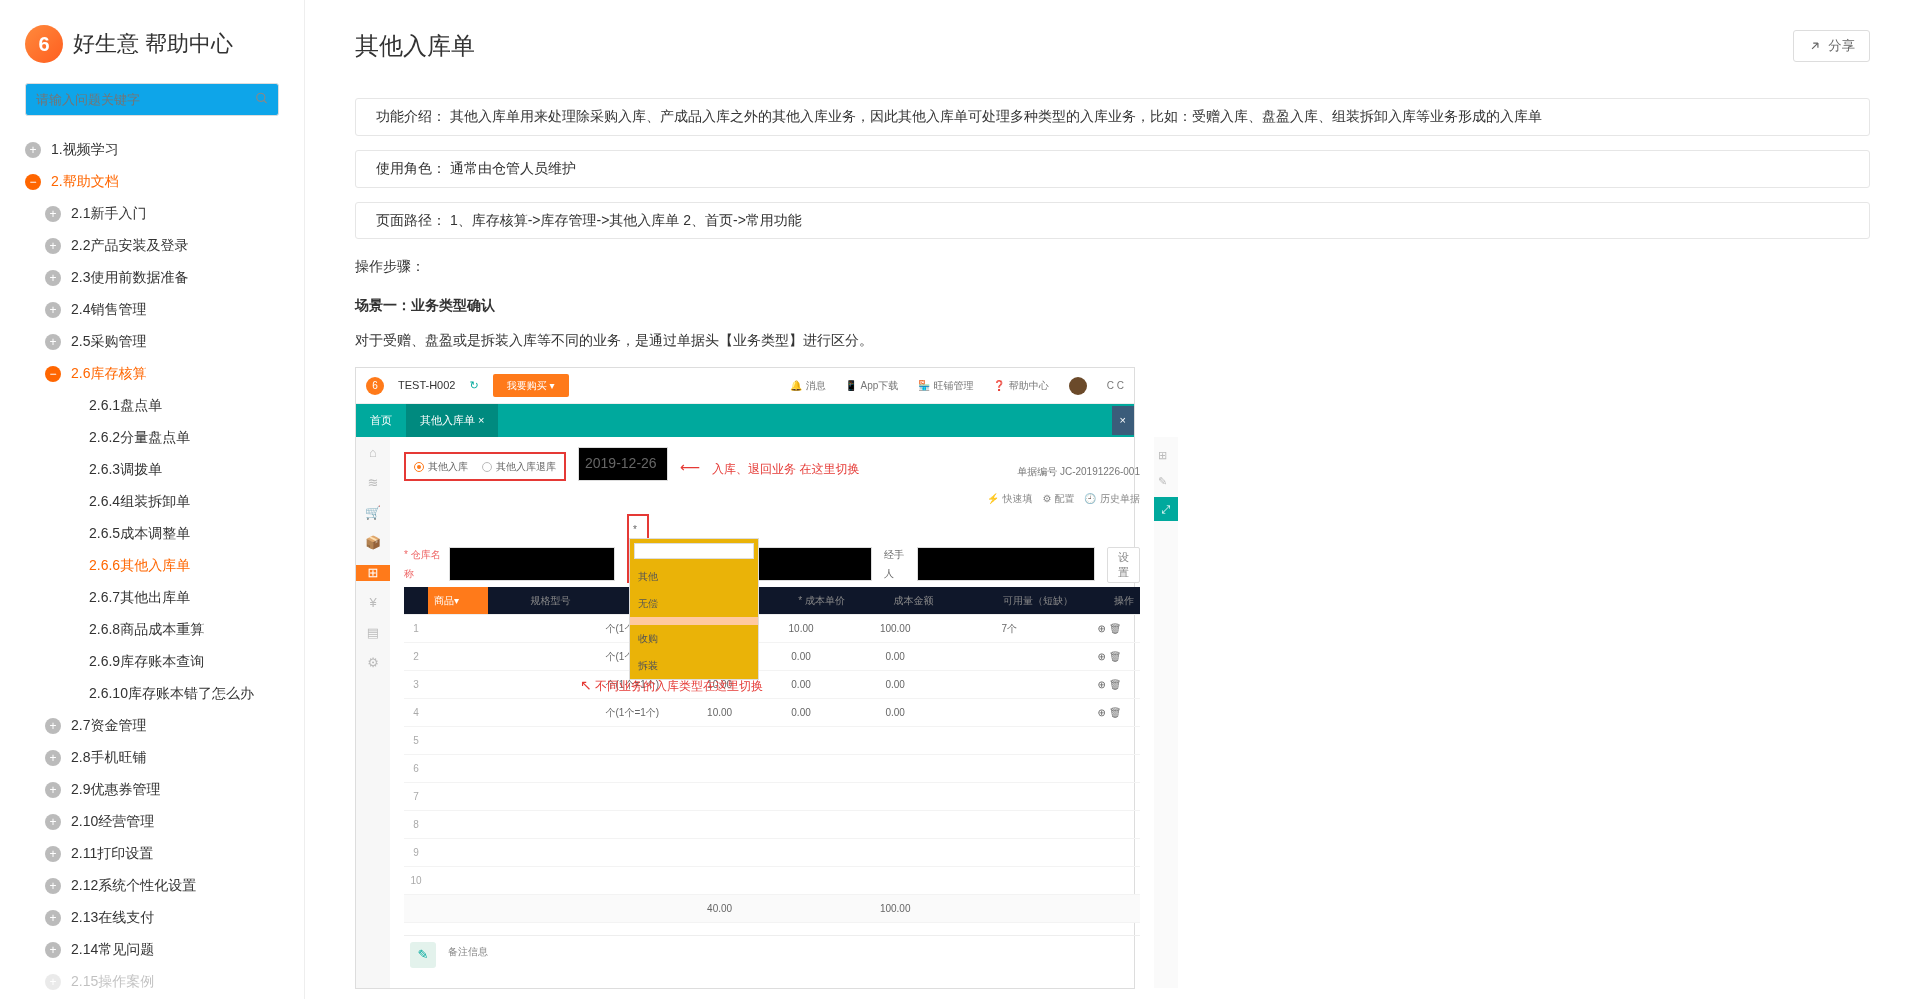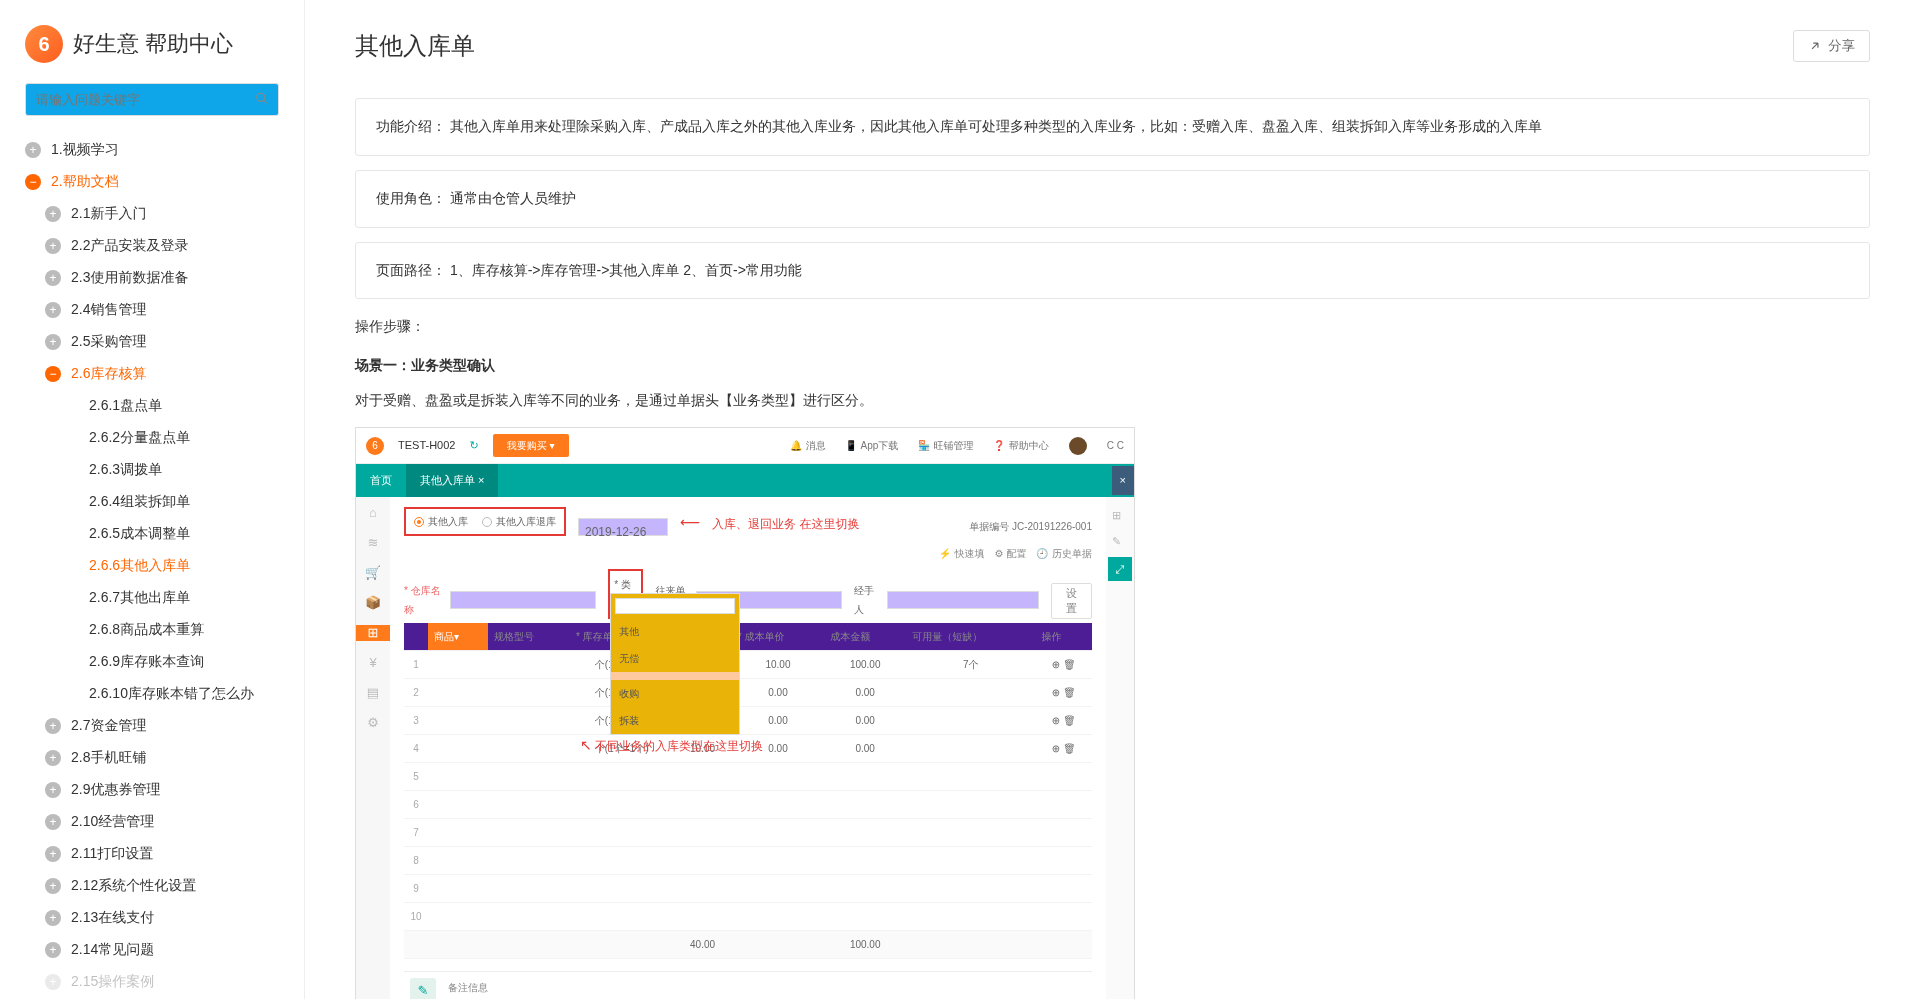--- a/index.html
+++ b/index.html
@@ -17,21 +17,21 @@
 .nav-item .ico{width:16px;height:16px;border-radius:50%;background:#bbb;color:#fff;display:inline-flex;align-items:center;justify-content:center;font-size:12px;margin-right:10px;line-height:1}
 .nav-item.active{color:#ff6600}
 .nav-item.active .ico{background:#ff6600}
 .nav-sub{padding-left:20px}
 .nav-leaf{padding:7px 0 7px 40px;cursor:pointer;color:#333;font-size:14px}
 .nav-leaf.active{color:#ff6600}
 .main{flex:1;padding:30px 50px;background:#fff;min-width:0}
 .page-head{display:flex;justify-content:space-between;align-items:center;margin-bottom:36px}
 .page-title{font-size:24px;font-weight:500;color:#333}
 .share-btn{border:1px solid #ddd;background:#fff;padding:6px 14px;border-radius:3px;color:#666;cursor:pointer;display:flex;align-items:center;gap:6px}
-.info-box{border:1px solid #e6e6e6;border-radius:3px;padding:16px 20px;margin-bottom:14px;background:#fff;font-size:14px;color:#333;line-height:1.7}
+.info-box{border:1px solid #e6e6e6;border-radius:3px;padding:6px 20px;margin-bottom:14px;background:#fff;font-size:14px;color:#333;line-height:1.7}
 .content-body{font-size:14px;line-height:1.9;color:#333}
 .content-body p{margin-bottom:10px}
 .content-body .scene-title{font-weight:bold;margin-top:12px;margin-bottom:8px}
 .screenshot{border:1px solid #ddd;margin:14px 0;background:#fff;width:780px;font-size:10px;color:#666}
 .ss-top{background:#fff;padding:6px 10px;display:flex;align-items:center;border-bottom:1px solid #eee;gap:14px}
 .ss-logo{width:18px;height:18px;border-radius:50%;background:#ff7a1a;color:#fff;display:flex;align-items:center;justify-content:center;font-size:10px}
 .ss-label{font-size:11px;color:#333}
 .ss-refresh{color:#00a99d;font-size:11px}
 .ss-btn{background:#ff7a1a;color:#fff;padding:2px 14px;border-radius:2px;font-size:10px}
 .ss-top-right{margin-left:auto;display:flex;gap:20px;align-items:center;font-size:10px;color:#777}
@@ -48,28 +48,28 @@
 .ss-row{display:flex;align-items:flex-end;margin-bottom:8px;gap:12px}
 .redbox{border:2px solid #e53935;padding:3px 8px;display:inline-flex;gap:14px;align-items:center}
 .radio{display:inline-flex;align-items:center;gap:4px;font-size:10px}
 .radio .dot{width:10px;height:10px;border-radius:50%;border:1px solid #bbb}
 .radio.on .dot{border-color:#ff7a1a;position:relative}
 .radio.on .dot::after{content:"";position:absolute;inset:2px;border-radius:50%;background:#ff7a1a}
 .red-arrow{color:#e53935;font-size:14px}
 .red-text{color:#e53935;font-size:12px}
 .ss-doc{margin-left:auto;font-size:10px;color:#777}
 .ss-field{display:inline-flex;align-items:center;gap:6px;font-size:10px}
-.ss-input{border:1px solid #ddd;padding:2px 6px;font-size:12px;background:#c4b5fd;min-width:80px;height:18px}
+.ss-input{border:1px solid #ddd;padding:2px 6px;font-size:14px;background:#000000;min-width:80px;height:34px}
 .red-outline{border:2px solid #e53935;padding:4px;display:inline-block}
 .dropdown{background:#eab308;border:1px solid #ddd;width:130px}
 .dropdown .dd-input{border:1px solid #ddd;margin:4px;width:calc(100% - 8px);height:16px}
 .dropdown .dd-item{padding:4px 8px;font-size:10px;color:#555;cursor:pointer}
 .dropdown .dd-item.sel{background:#ffc9a0;color:#333}
 .ss-table{width:100%;border-collapse:collapse;margin-top:-4px}
-.ss-table th{background:#4c1d95;font-weight:normal;color:#888;font-size:10px;padding:4px 6px;text-align:left;border-bottom:1px solid #eee}
+.ss-table th{background:#0f172a;font-weight:normal;color:#888;font-size:10px;padding:4px 6px;text-align:right;border-bottom:1px solid #eee}
 .ss-table td{font-size:10px;color:#666;padding:4px 6px;text-align:center;border-bottom:1px solid #f3f3f3;height:22px}
 .ss-table .idx{color:#aaa;width:24px}
 .ss-action{color:#bbb}
 .ss-rightbar{width:28px;background:#fafafa;display:flex;flex-direction:column;align-items:center;padding-top:8px;gap:10px}
 .ss-righticon{width:16px;height:16px;color:#bbb;font-size:11px}
 .ss-righticon.active{background:#00a99d;color:#fff;width:24px;height:24px;display:flex;align-items:center;justify-content:center}
 .ss-note{display:flex;align-items:flex-start;gap:12px;margin-top:12px;padding:6px;border-top:1px solid #eee}
 .ss-note-ico{width:26px;height:26px;background:#e3f2ec;border-radius:3px;color:#00a99d;display:flex;align-items:center;justify-content:center;font-size:13px}
 .ss-fbtn{padding:4px 18px;font-size:11px;border:1px solid #ddd;background:#fff;color:#888;border-radius:2px}
 .ss-toolbar{display:flex;justify-content:flex-end;gap:10px;font-size:10px;color:#888;margin-bottom:6px}

